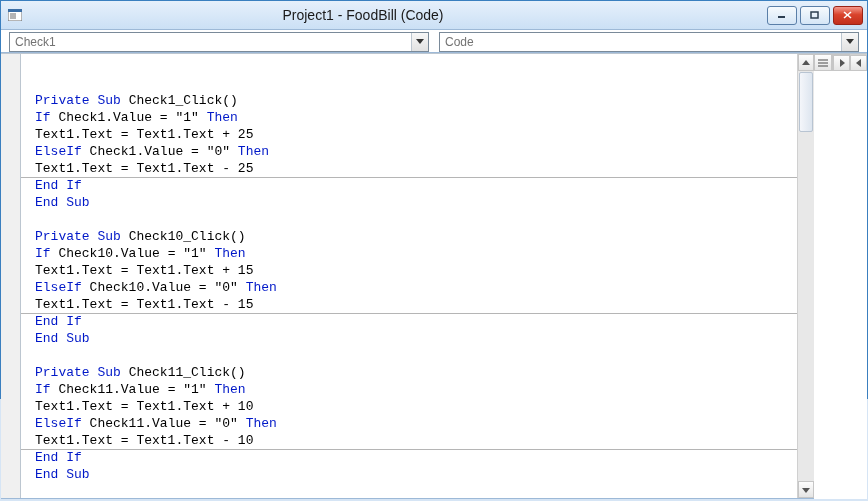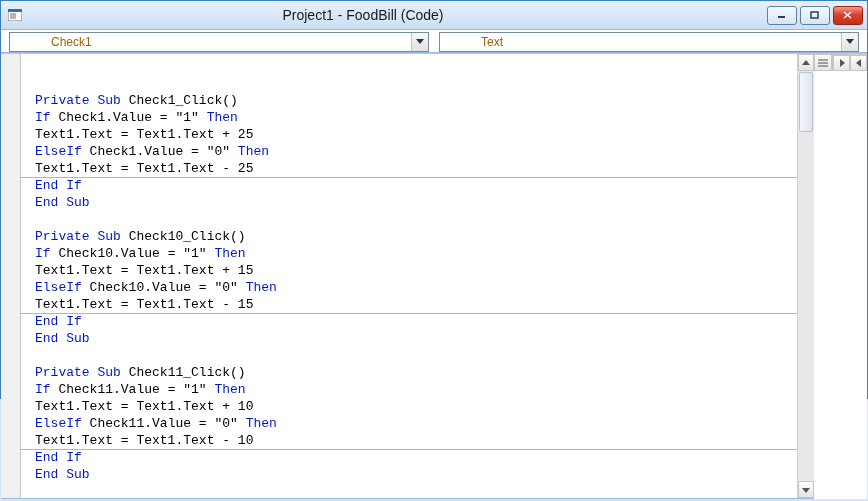--- a/index.html
+++ b/index.html
@@ -66,24 +66,23 @@
     align-items: center;
     background: #ffffff;
     border: 1px solid #7a8a99;
     height: 20px;
     font-family: Tahoma, sans-serif;
     font-size: 12px;
   }
   .combo .combo-text {
     flex: 1;
     padding: 0 5px;
-    color: #a16207;
+    color: #737373;
     white-space: nowrap;
     overflow: hidden;
-    margin-left: 36px;
   }
   .combo .combo-btn {
     width: 17px; height: 100%;
     border-left: 1px solid #bcc6d0;
     background: linear-gradient(#f7f7f7, #e2e2e2);
     display: flex; align-items: center; justify-content: center;
   }
   
   .client {
     position: relative;
@@ -227,21 +226,21 @@
   <div class="toolbar">
     <div class="combo">
       <span class="combo-text">Check1</span>
       <span class="combo-btn">
         <svg width="8" height="6" viewBox="0 0 8 6">
             <polygon points="0,0 8,0 4,5" fill="#333"></polygon>
           </svg>
       </span>
     </div>
     <div class="combo">
-      <span class="combo-text">Text</span>
+      <span class="combo-text">Code</span>
       <span class="combo-btn">
         <svg width="8" height="6" viewBox="0 0 8 6">
             <polygon points="0,0 8,0 4,5" fill="#333"></polygon>
           </svg>
       </span>
     </div>
   </div>
 
   <div class="client">
     <div class="code-row">

